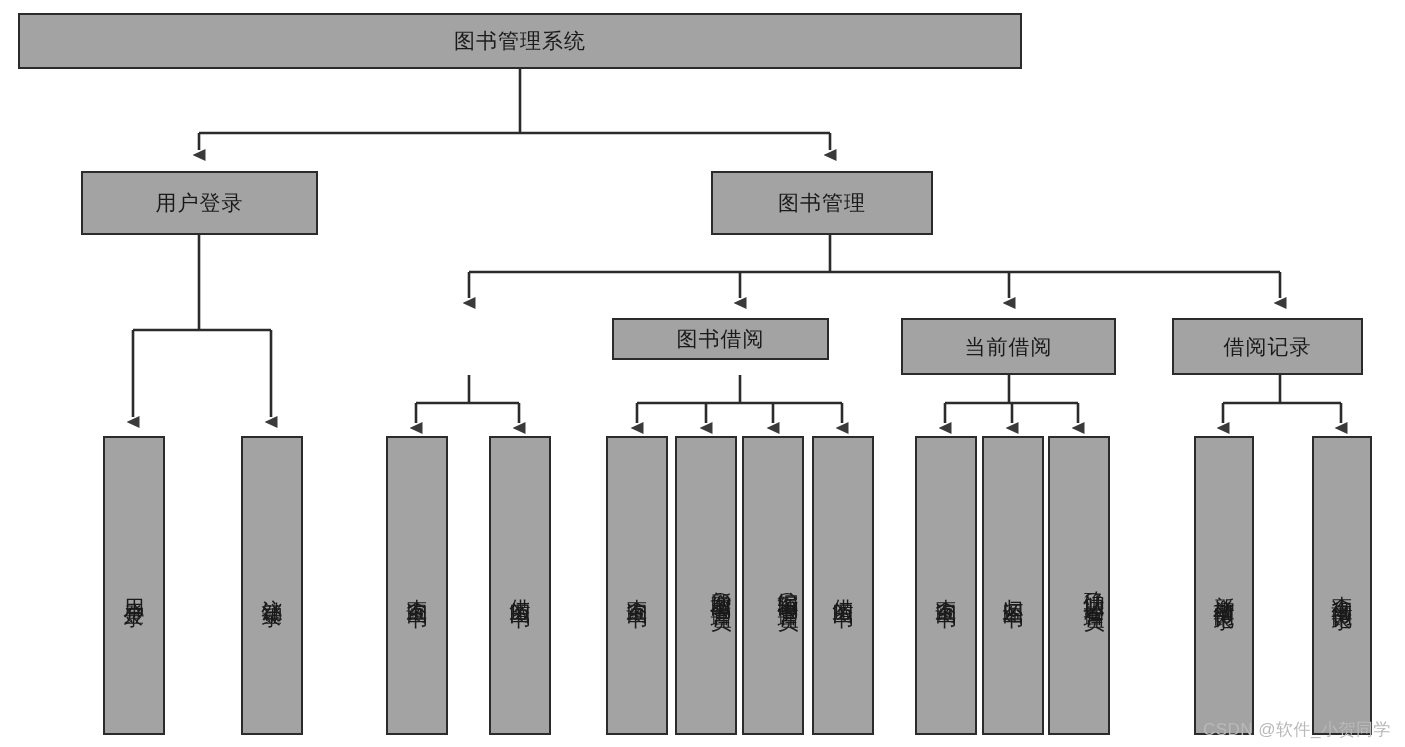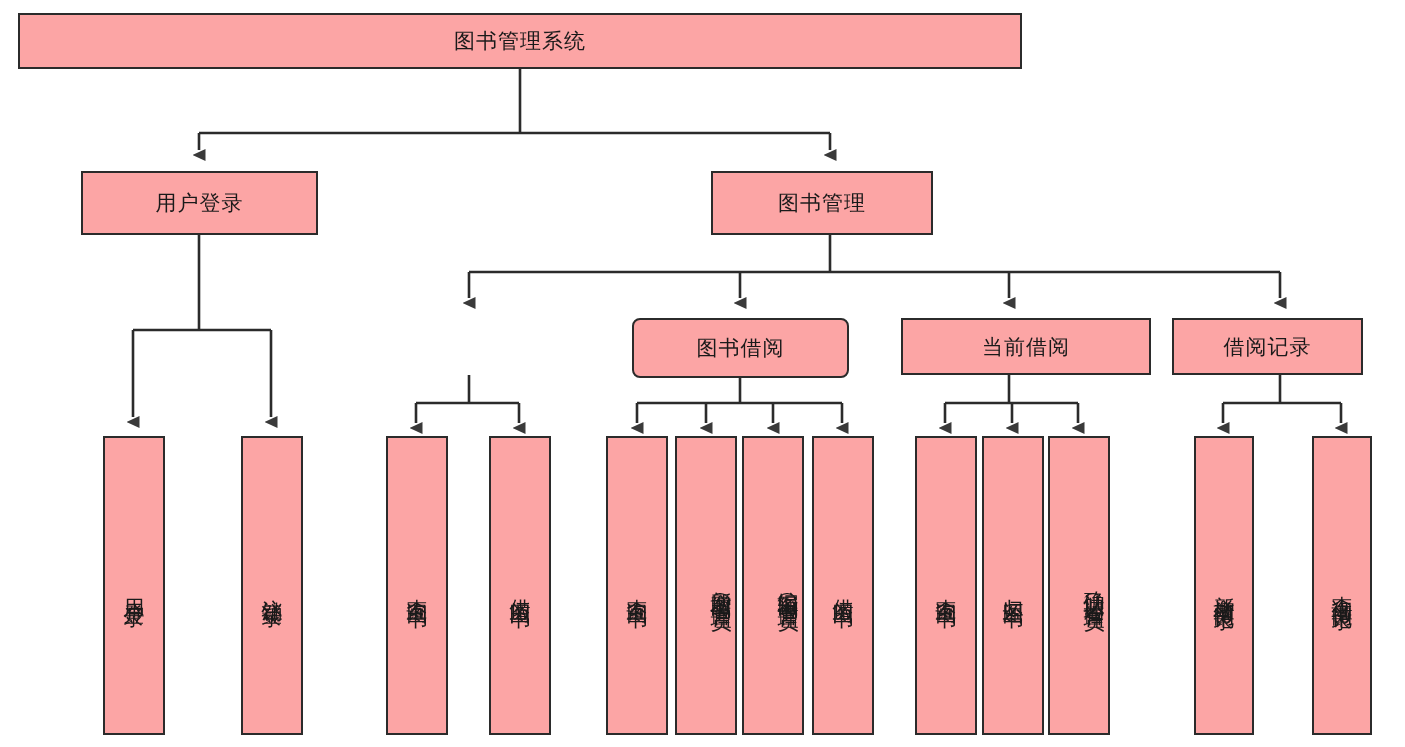--- a/index.html
+++ b/index.html
@@ -22,21 +22,21 @@
     position: absolute;
     left: 0;
     top: 0;
     width: 1405px;
     height: 747px;
     pointer-events: none;
   }
   .node {
     position: absolute;
     box-sizing: border-box;
-    background: #fca5a5;
+    background: #a3a3a3;
     border: 2px solid #2b2b2b;
     display: flex;
     align-items: center;
     justify-content: center;
     color: #1a1a1a;
   }
   .node.horizontal {
     font-size: 21px;
     letter-spacing: 1px;
     line-height: 1.2;
@@ -133,25 +133,25 @@
 
   <div class="node horizontal" style="left:81px; top:171px; width:237px; height:64px;">
     <span class="label">用户登录</span>
   </div>
 
   <div class="node horizontal" style="left:711px; top:171px; width:222px; height:64px;">
     <span class="label">图书管理</span>
   </div>
 
 
-  <div class="node horizontal" style="left:632px; top:318px; width:217px; height:60px;border-radius:8px;">
+  <div class="node horizontal" style="left:612px; top:318px; width:217px; height:42px;">
     <span class="label">图书借阅</span>
   </div>
 
-  <div class="node horizontal" style="left:901px; top:318px; width:250px; height:57px;">
+  <div class="node horizontal" style="left:901px; top:318px; width:215px; height:57px;">
     <span class="label">当前借阅</span>
   </div>
 
   <div class="node horizontal" style="left:1172px; top:318px; width:191px; height:57px;">
     <span class="label">借阅记录</span>
   </div>
 
   <div class="node vertical mid-aligned" style="left:103px; top:436px; width:62px; height:299px;">
     <span class="label">用户登录</span>
   </div>
@@ -197,14 +197,15 @@
   </div>
 
   <div class="node vertical mid-aligned" style="left:1194px; top:436px; width:60px; height:299px;">
     <span class="label">新增借阅记录</span>
   </div>
 
   <div class="node vertical mid-aligned" style="left:1312px; top:436px; width:60px; height:299px;">
     <span class="label">查询借阅记录</span>
   </div>
 
+  <div id="watermark">CSDN @软件_小贺同学</div>
 
 </div>
 
 </body></html>

